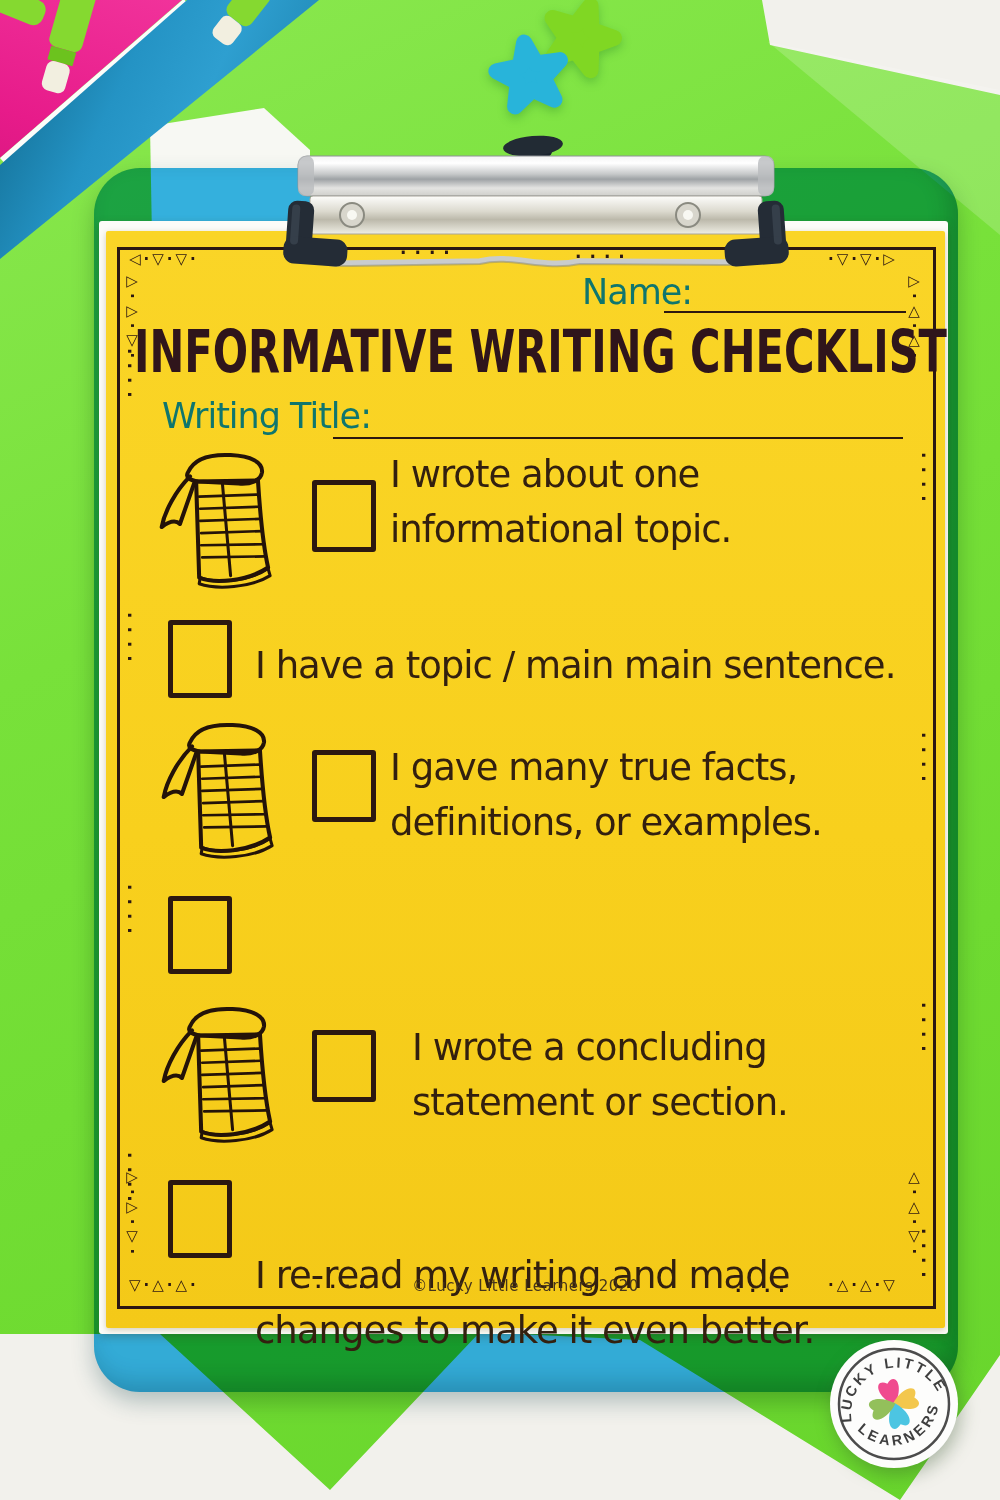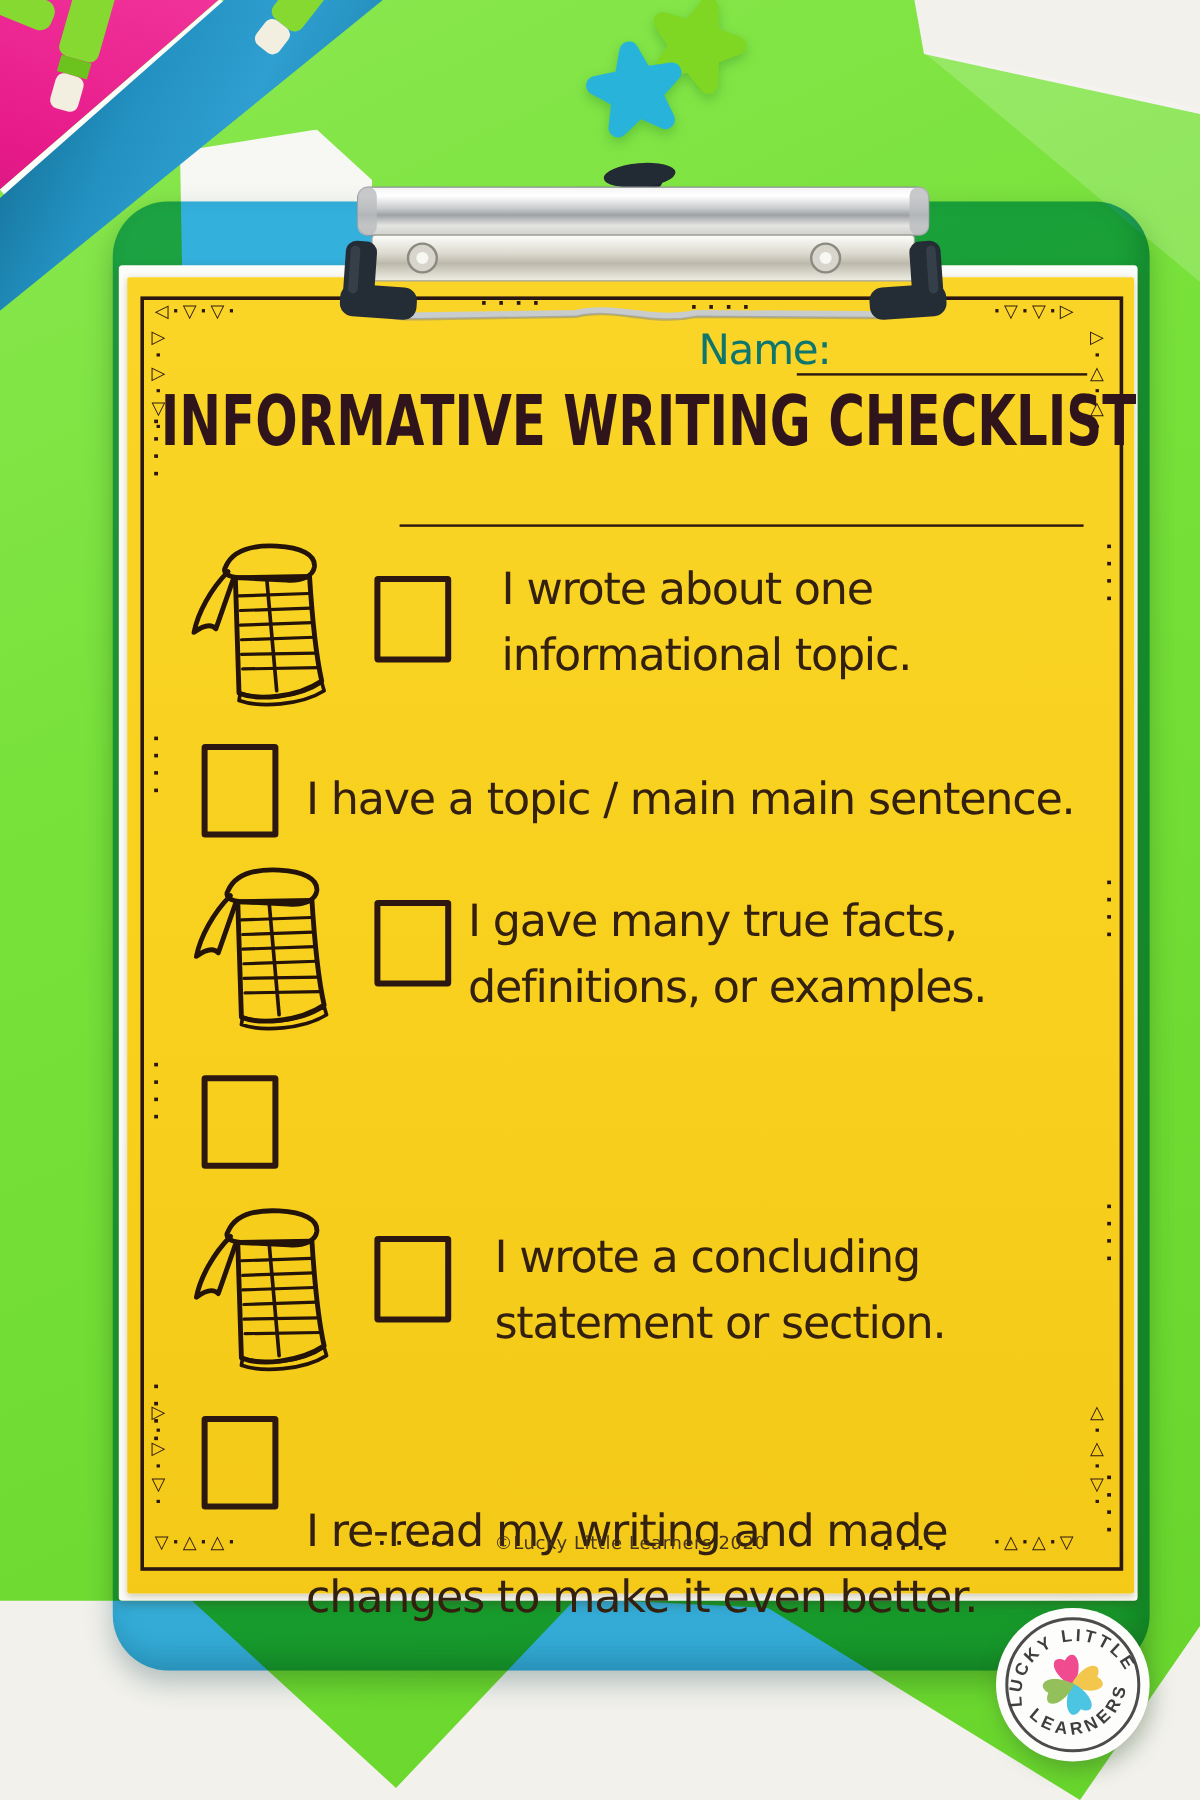--- a/index.html
+++ b/index.html
@@ -123,20 +123,21 @@
   <span class="abs dots vert" style="left:119px;top:884px;">····</span>
   <span class="abs dots vert" style="left:119px;top:1152px;">····</span>
   <span class="abs dots vert" style="left:913px;top:452px;">····</span>
   <span class="abs dots vert" style="left:913px;top:732px;">····</span>
   <span class="abs dots vert" style="left:913px;top:1002px;">····</span>
   <span class="abs dots vert" style="left:913px;top:1228px;">····</span>
 
   <span class="abs label" style="left:582px;top:272px;">Name:</span>
   <div class="abs uline" style="left:664px;top:311px;width:242px;"></div>
   <div class="abs title">INFORMATIVE WRITING CHECKLIST</div>
+  <span class="abs label" style="left:162px;top:396px;">Writing Title:</span>
   <div class="abs uline" style="left:333px;top:437px;width:570px;"></div>
 
   <svg width="0" height="0" style="position:absolute">
     <defs>
       <symbol id="notepad" viewBox="0 0 130 150">
         <g fill="none" stroke="#241309" stroke-width="4" stroke-linecap="round" stroke-linejoin="round">
           <path d="M30 22 C 36 8, 52 4, 72 5 C 92 6, 104 12, 103 22 C 102 30, 92 34, 80 33 L 40 31 C 32 30, 27 27, 30 22 Z"></path>
           <path d="M32 26 C 18 40, 7 60, 4 76 C 12 70, 18 69, 22 73 L 36 33"></path>
           <path d="M38 31 L 99 30 C 101 62, 105 98, 109 116 C 88 130, 56 132, 41 126 C 40 94, 39 62, 38 31 Z"></path>
           <path d="M64 34 L 72 124" stroke-width="3"></path>
@@ -149,21 +150,21 @@
           <path d="M42 126 C 60 132, 90 130, 109 117 L 111 124 C 92 136, 58 138, 41 132 Z" stroke-width="3"></path>
         </g>
       </symbol>
     </defs>
   </svg>
 
   <svg class="npad" style="left:156px;top:450px;" width="135" height="152" viewBox="0 0 130 150">
       <use href="#notepad"></use>
     </svg>
   <div class="abs cb" style="left:312px;top:480px;"></div>
-  <div class="abs itext" style="left:390px;top:463px;width:540px;margin-left:28px;">I wrote about one
+  <div class="abs itext" style="left:390px;top:447px;width:540px;">I wrote about one
 informational topic.</div>
 
   <div class="abs cb tall" style="left:168px;top:620px;"></div>
   <div class="abs itext" style="left:255px;top:638px;white-space:nowrap;">I have a topic / main main sentence.</div>
 
   <svg class="npad" style="left:158px;top:720px;" width="135" height="152" viewBox="0 0 130 150">
       <use href="#notepad"></use>
     </svg>
   <div class="abs cb" style="left:312px;top:750px;"></div>
   <div class="abs itext" style="left:390px;top:740px;width:560px;">I gave many true facts,

